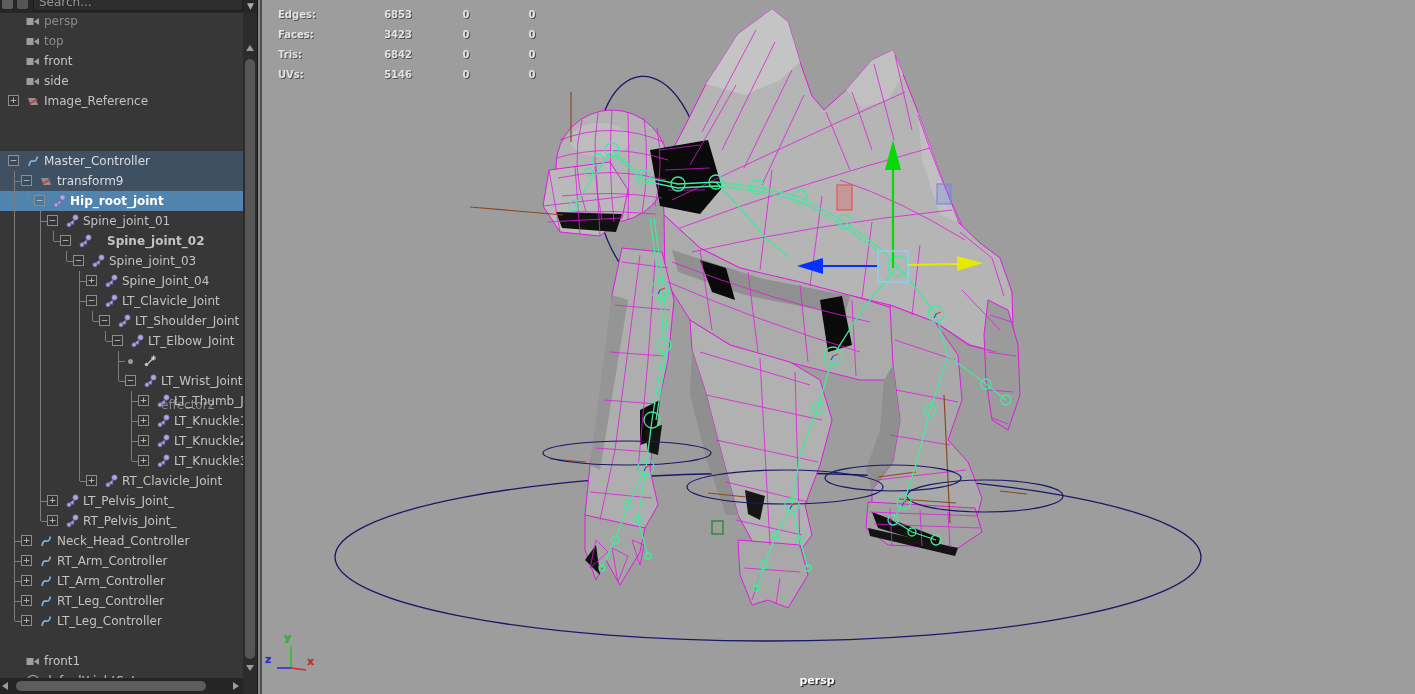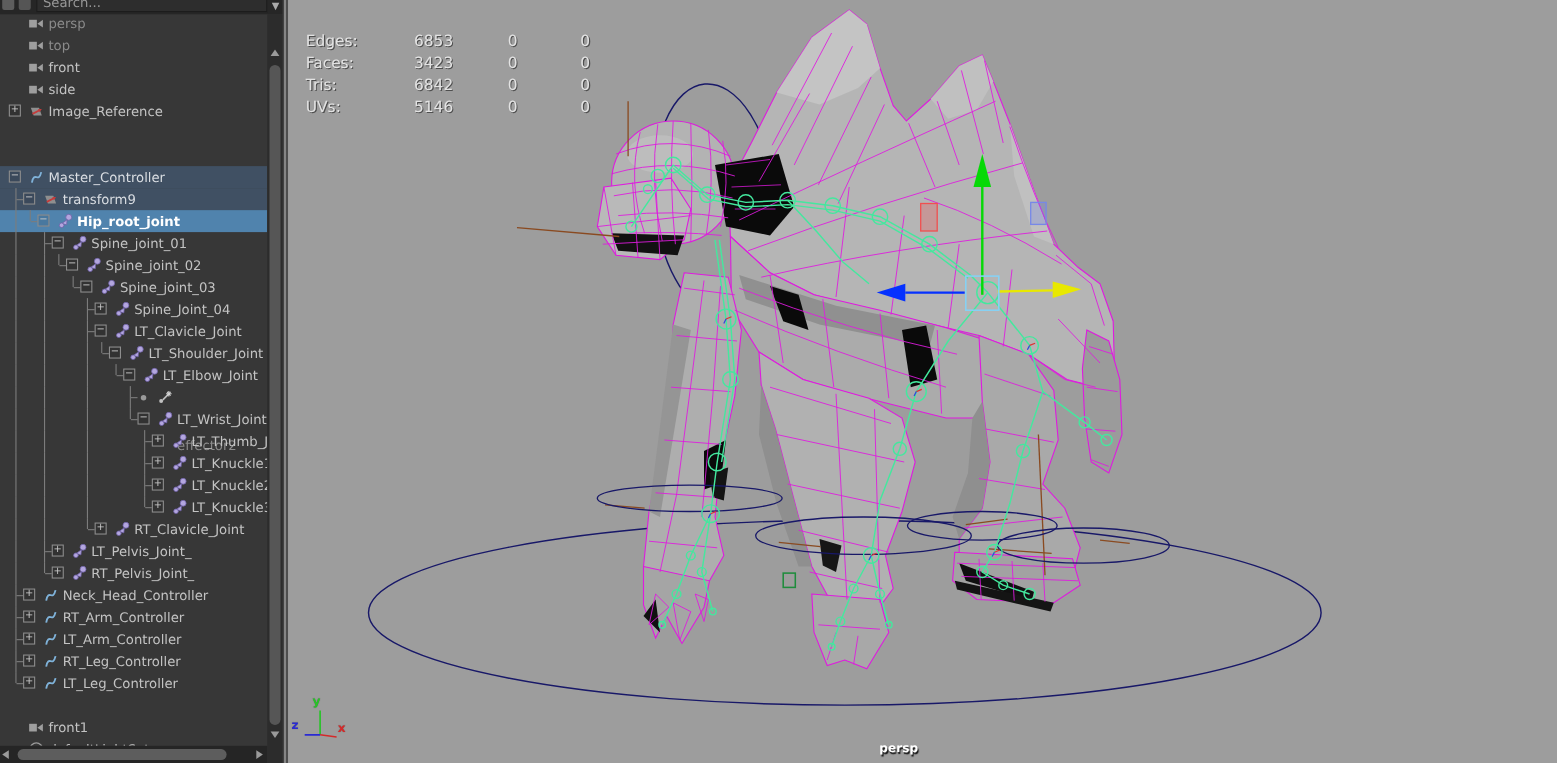--- a/index.html
+++ b/index.html
@@ -33,22 +33,22 @@
   #vthumb{position:absolute;left:2px;top:46px;width:10px;height:600px;background:#565656;border-radius:5px;}
   #hscroll{position:absolute;left:0;top:678px;width:243px;height:16px;background:#252525;}
   #hthumb{position:absolute;left:16px;top:3px;width:190px;height:10px;background:#5d5d5d;border-radius:5px;}
   #sbcorner{position:absolute;right:0;top:678px;width:14px;height:16px;background:#2c2c2c;}
   #divider1{position:absolute;left:257px;top:0;width:1px;height:694px;background:#161616;}
   #divider2{position:absolute;left:258px;top:0;width:2px;height:694px;background:#858585;}
   #divider3{position:absolute;left:260px;top:0;width:2px;height:694px;background:#4e4e4e;}
   
   #viewport{position:absolute;left:262px;top:0;width:1153px;height:694px;background:#9d9d9d;}
   #scene{position:absolute;left:0;top:0;}
-  .hudrow{position:absolute;left:16px;width:300px;height:16px;font-size:14px;font-weight:normal;color:#e3e3e3;
-          text-shadow:1px 1px 0 #4f4f4f;margin-top:21px;}
+  .hudrow{position:absolute;left:16px;width:300px;height:16px;font-size:10px;font-weight:bold;color:#e3e3e3;
+          text-shadow:1px 1px 0 #4f4f4f;}
   .hudlabel{position:absolute;left:0;}
   .hudv1{position:absolute;left:72px;width:62px;text-align:right;}
   .hudv2{position:absolute;left:178px;width:20px;text-align:center;}
   .hudv3{position:absolute;left:244px;width:20px;text-align:center;}
   #persp-label{position:absolute;left:505px;top:674px;width:100px;text-align:center;font-size:11px;font-weight:bold;
           color:#fff;text-shadow:1px 1px 1px #111;}
   .axis-label{position:absolute;font-size:11px;font-weight:bold;text-shadow:0 0 1px rgba(0,0,0,.4);}
   #axis-x{left:45px;top:655px;color:#d42a2a;}
   #axis-y{left:22px;top:631px;color:#27c427;}
   #axis-z{left:3px;top:653px;color:#2a2ad4;}
@@ -171,21 +171,21 @@
           <div class="gv" style="left: 53px; top: 0px; height: 10px;"></div>
           <div class="gh" style="left: 54px; top: 10px; width: 6px;"></div>
           <div class="tbox" style="left: 60px;">−</div>
           <span class="ticon" style="left: 78px;">
             <svg viewBox="0 0 14 14">
               <circle cx="10.5" cy="3.5" r="2.7" fill="#b3a6de" stroke="#6f60a8" stroke-width="0.7"></circle>
               <path d="M9,5.8 L4.2,9.2 L8.6,10.4 Z" fill="#b3a6de" stroke="#6f60a8" stroke-width="0.7"></path>
               <circle cx="4" cy="10.8" r="2.1" fill="#b3a6de" stroke="#6f60a8" stroke-width="0.7"></circle>
             </svg>
           </span>
-          <span class="tlabel" style="left: 96px;">Spine_joint_02</span>
+          <span class="tlabel" style="left: 107px; font-weight: bold;">Spine_joint_02</span>
         </div>
         <div class="trow" style="top: 240px;">
           <div class="gv" style="left: 14px; top: 0px; height: 20px;"></div>
           <div class="gv" style="left: 40px; top: 0px; height: 20px;"></div>
           <div class="gv" style="left: 66px; top: 0px; height: 10px;"></div>
           <div class="gh" style="left: 67px; top: 10px; width: 6px;"></div>
           <div class="tbox" style="left: 73px;">−</div>
           <span class="ticon" style="left: 91px;">
             <svg viewBox="0 0 14 14">
               <circle cx="10.5" cy="3.5" r="2.7" fill="#b3a6de" stroke="#6f60a8" stroke-width="0.7"></circle>

